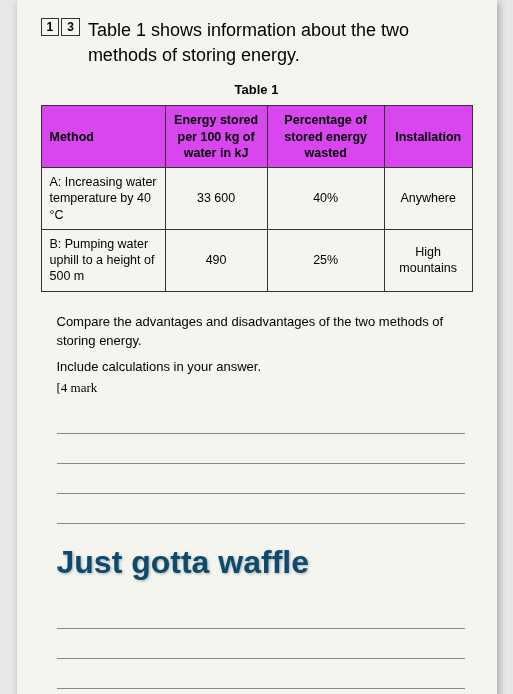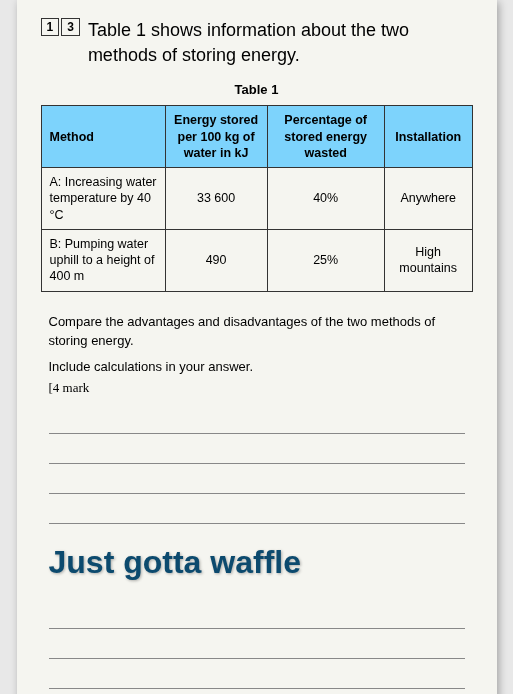--- a/index.html
+++ b/index.html
@@ -71,34 +71,35 @@
     .data-table td {
       border: 1px solid #333;
       padding: 6px 8px;
       text-align: center;
       vertical-align: middle;
       line-height: 1.3;
     }
 
     .data-table th {
       font-weight: bold;
-      background: #7dd3fc;
+      background: #d946ef;
     }
 
     .data-table td:first-child {
       text-align: left;
     }
 
     .data-table th:first-child {
       text-align: left;
     }
 
     .compare-section {
       margin-top: 10px;
       padding: 0 8px;
+      margin-left: 8px;
     }
 
     .compare-text {
       font-size: 13px;
       line-height: 1.5;
       margin-bottom: 6px;
     }
 
     .include-text {
       font-size: 13px;
@@ -165,21 +166,21 @@
       </tr>
     </thead>
     <tbody>
       <tr>
         <td>A: Increasing water temperature by 40 °C</td>
         <td>33 600</td>
         <td>40%</td>
         <td>Anywhere</td>
       </tr>
       <tr>
-        <td>B: Pumping water uphill to a height of 400 m</td>
+        <td>B: Pumping water uphill to a height of 500 m</td>
         <td>490</td>
         <td>25%</td>
         <td>High mountains</td>
       </tr>
     </tbody>
   </table>
 
   <div class="compare-section">
     <p class="compare-text">Compare the advantages and disadvantages of the two methods of storing energy.</p>
     <p class="include-text">Include calculations in your answer.</p>

